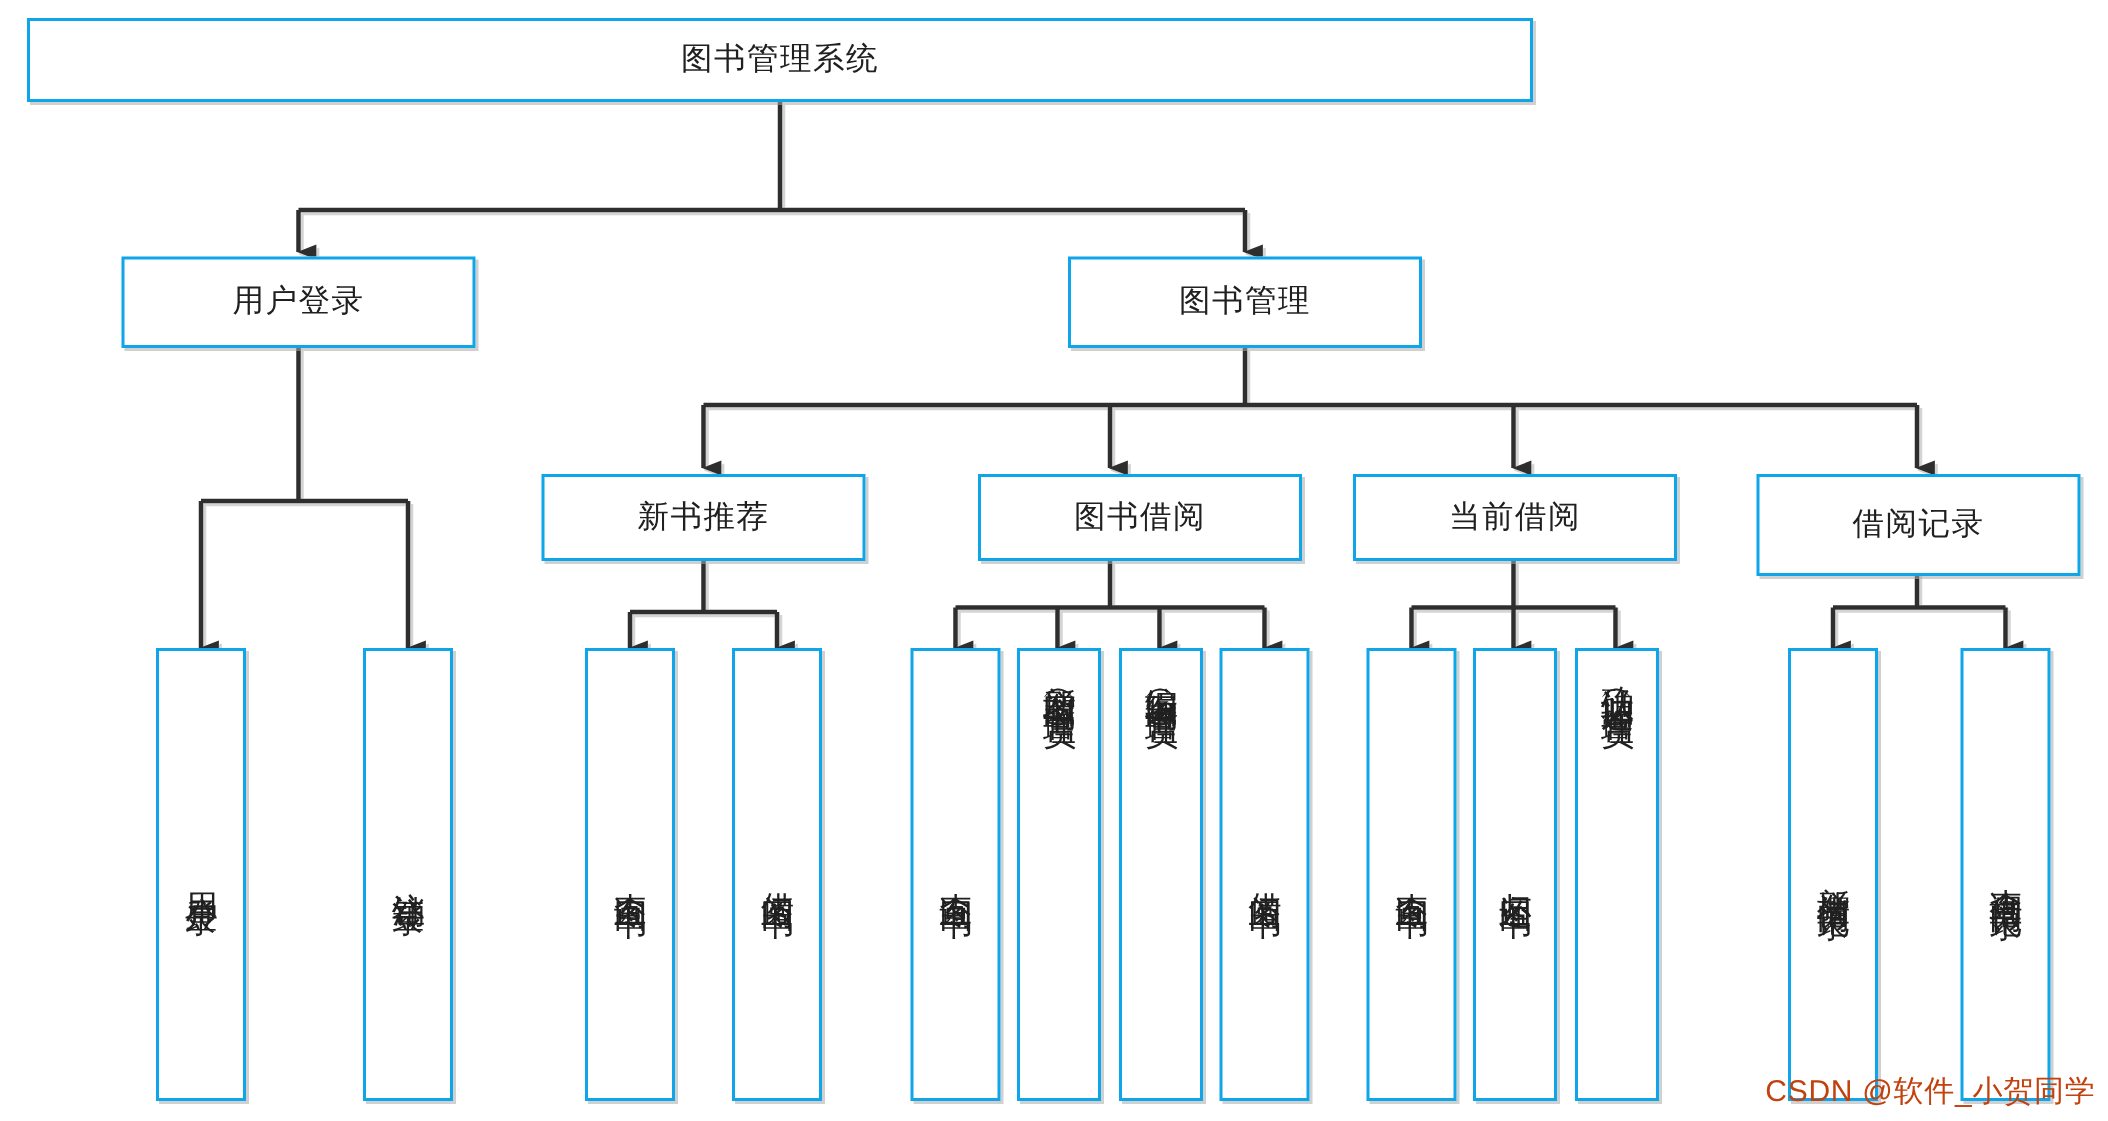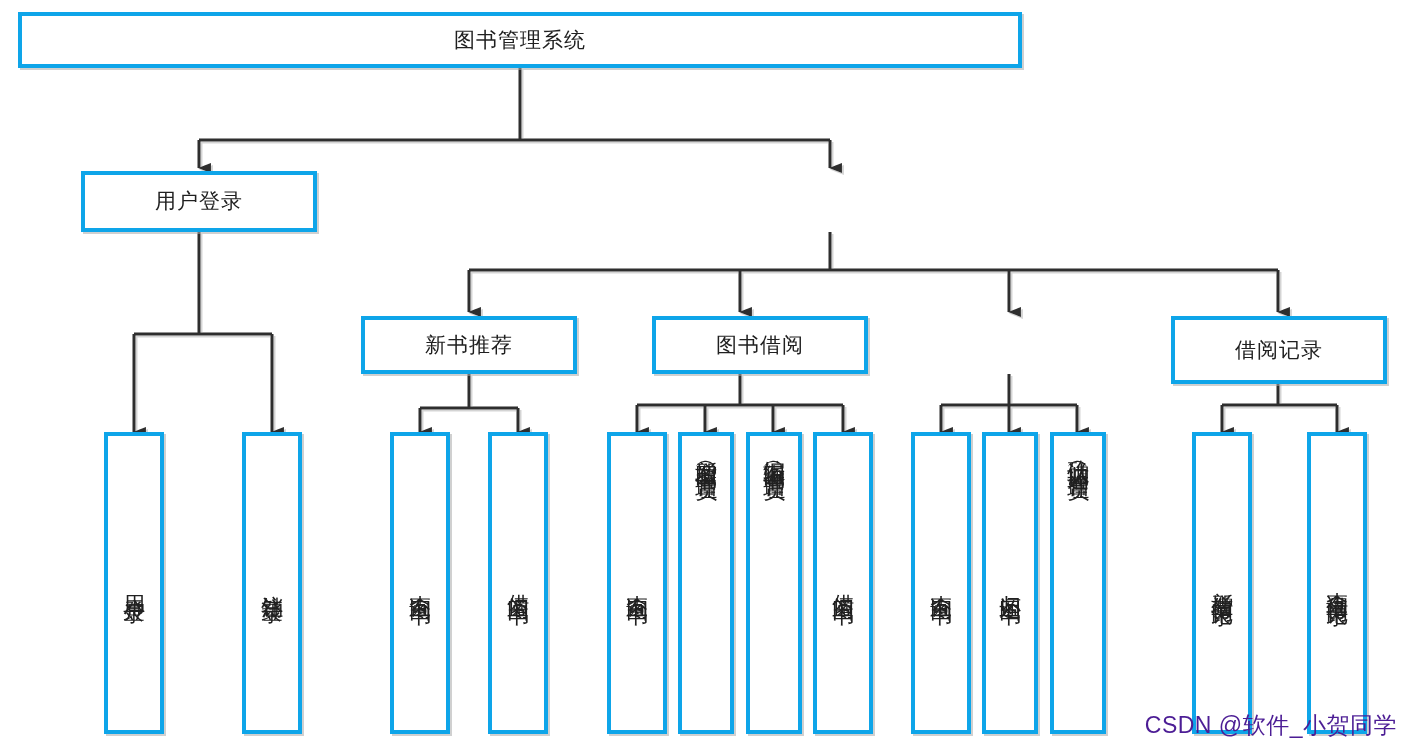--- a/index.html
+++ b/index.html
@@ -25,21 +25,21 @@
     top: 0;
     width: 1405px;
     height: 747px;
     pointer-events: none;
   }
   
   .node {
     position: absolute;
     box-sizing: border-box;
     background: #ffffff;
-    border: 4px solid #0ea5e9;
+    border: 2px solid #0ea5e9;
     box-shadow: 2px 2px 0 rgba(170,170,170,0.55);
     display: flex;
     align-items: center;
     justify-content: center;
     color: #1c1c1c;
   }
   .node-label {
     display: block;
     text-align: center;
     line-height: 1.28;
@@ -68,22 +68,22 @@
   
   .node.vert.mid {
     align-items: center;
     padding-top: 0;
   }
   
   #watermark {
     position: absolute;
     right: 8px;
     bottom: 6px;
-    font-size: 23px;
-    color: #4c1d95;
+    font-size: 20px;
+    color: #c2410c;
     white-space: nowrap;
     letter-spacing: 0.5px;
     pointer-events: none;
   }
 </style>
 </head>
 <body>
 
 <div id="canvas">
 
@@ -148,29 +148,35 @@
   </svg>
 
   <div class="node horiz" style="left:18px; top:12px; width:1004px; height:56px;">
     <span class="node-label">图书管理系统</span>
   </div>
 
   <div class="node horiz" style="left:81px; top:171px; width:236px; height:61px;">
     <span class="node-label">用户登录</span>
   </div>
 
+  <div class="node horiz" style="left:712px; top:171px; width:236px; height:61px;">
+    <span class="node-label">图书管理</span>
+  </div>
 
   <div class="node horiz" style="left:361px; top:316px; width:216px; height:58px;">
     <span class="node-label">新书推荐</span>
   </div>
 
   <div class="node horiz" style="left:633px; top:316px; width:216px; height:58px;margin-left:19px;">
     <span class="node-label">图书借阅</span>
   </div>
 
+  <div class="node horiz" style="left:902px; top:316px; width:216px; height:58px;">
+    <span class="node-label">当前借阅</span>
+  </div>
 
   <div class="node horiz" style="left:1171px; top:316px; width:216px; height:68px;">
     <span class="node-label">借阅记录</span>
   </div>
 
   <div class="node vert mid" style="left:104px; top:432px; width:60px; height:302px;">
     <span class="node-label">用户登录</span>
   </div>
 
   <div class="node vert mid" style="left:242px; top:432px; width:60px; height:302px;">

